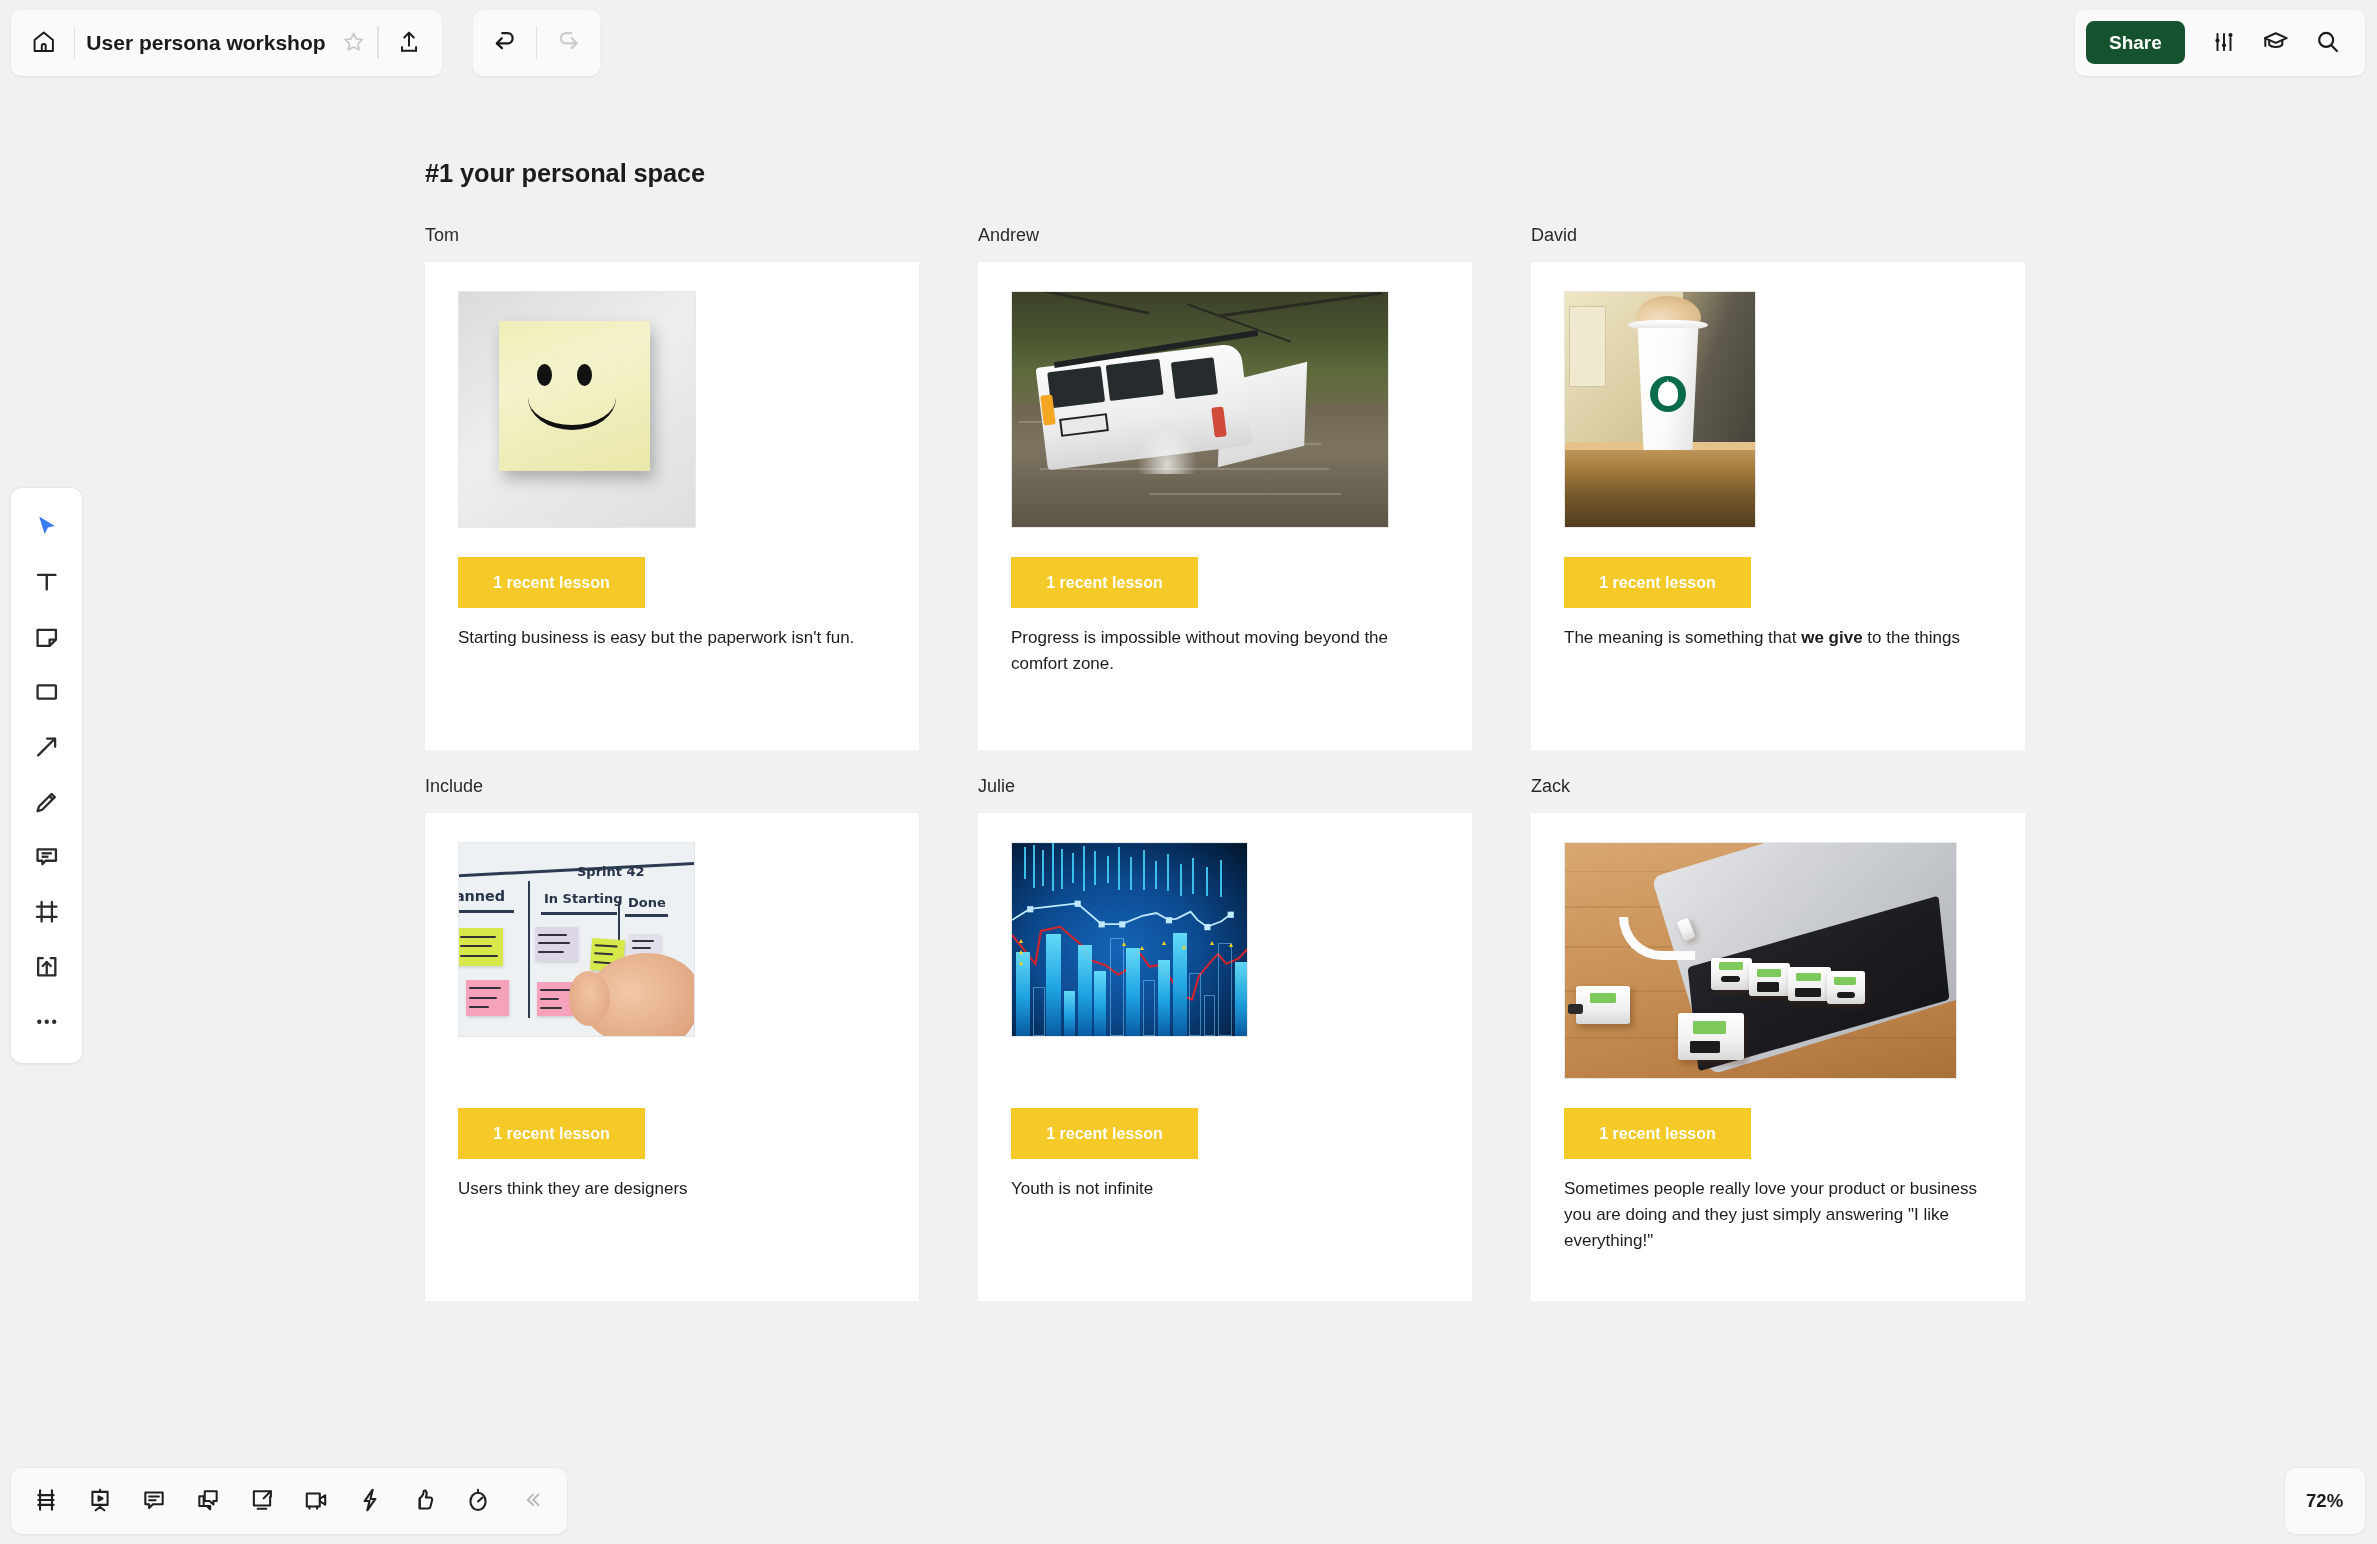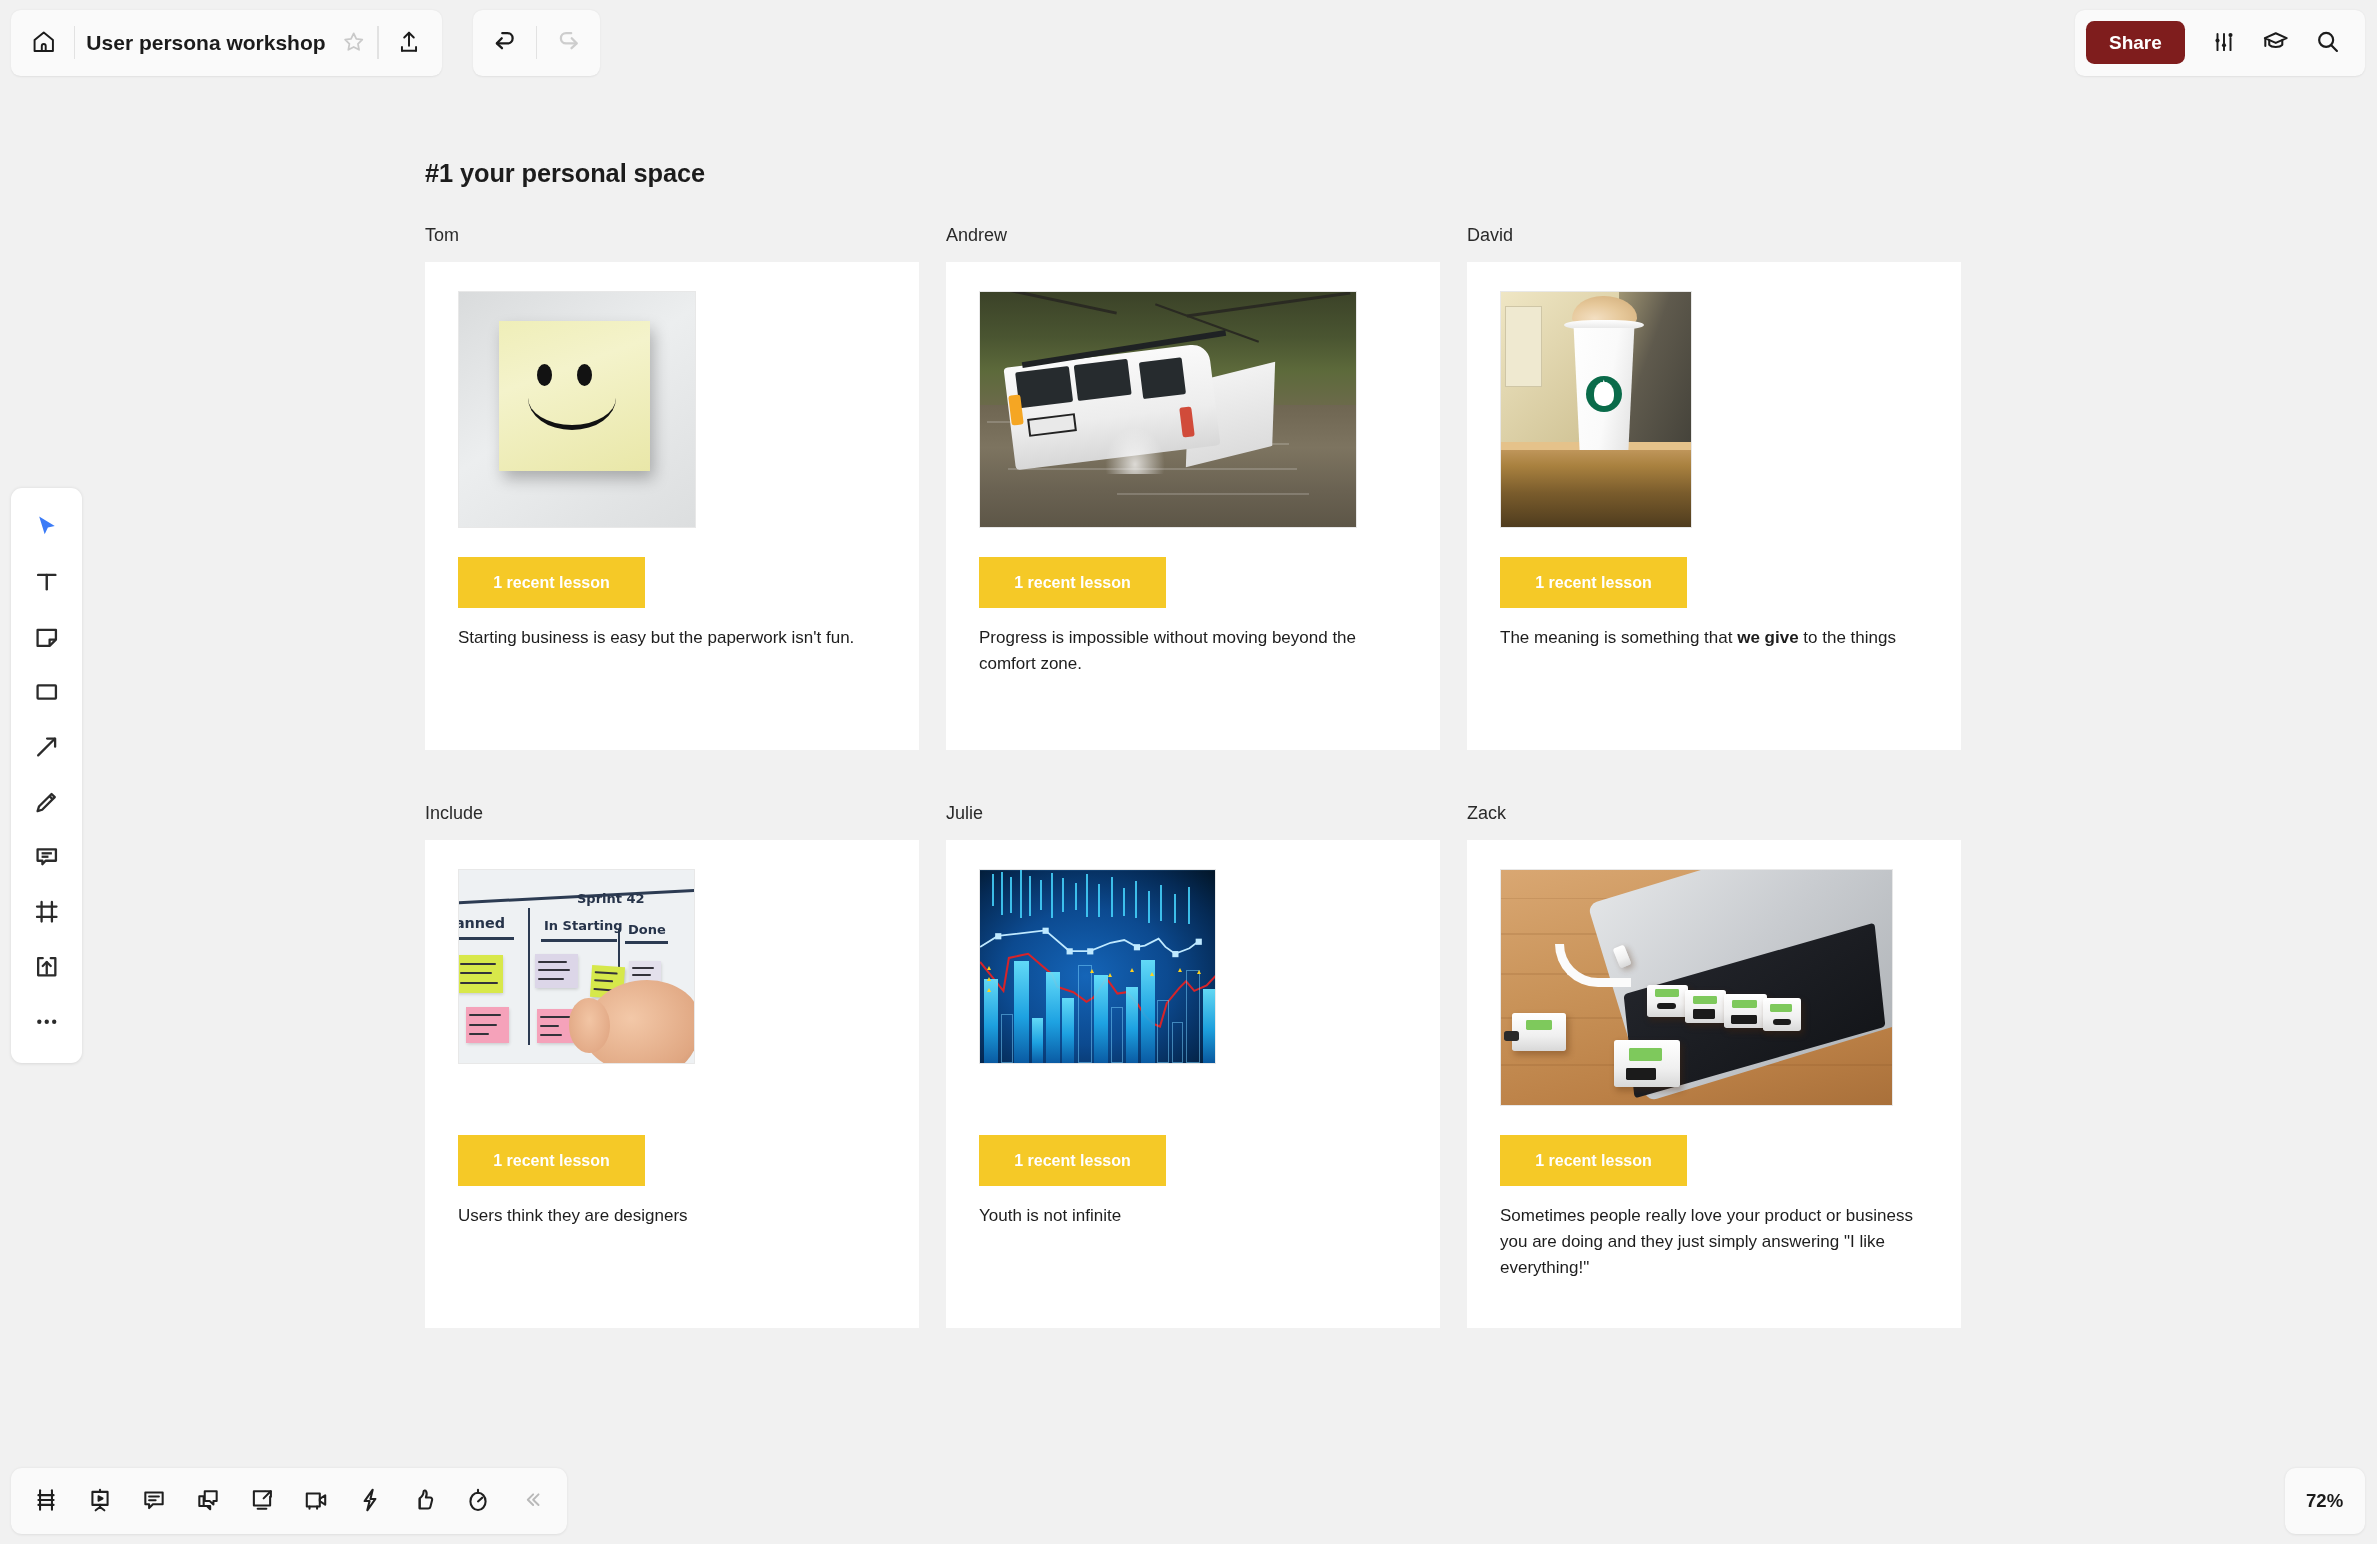--- a/index.html
+++ b/index.html
@@ -27,21 +27,21 @@
     display: flex; align-items: center; justify-content: center;
     width: 52px; height: 52px; border-radius: 6.9px; cursor: pointer;
   }
   .tb-sep { width: 1.4px; height: 33px; background: #e2e2e2; margin: 0 4.1px; }
   .doc-title {
     font-size: 21px; font-weight: bold; color: #1b1b1b;
     padding: 0 9.6px 0 6.9px; white-space: nowrap; cursor: text;
   }
   .star-btn { width: 38px; height: 38px; display:flex; align-items:center; justify-content:center; cursor:pointer; border-radius:5.5px; }
   .share-btn {
-    background: #7f1d1d; color: #fff; font-size: 19px; font-weight: bold;
+    background: #14532d; color: #fff; font-size: 19px; font-weight: bold;
     border: none; border-radius: 8.2px; padding: 0 23.4px; height: 43px;
     cursor: pointer; margin-right: 12.4px; font-family: "Liberation Sans", sans-serif;
   }
 
   
   .left-toolbar {
     position: absolute; left: 11px; top: 488px;
     width: 71px; background: #ffffff; border-radius: 11px;
     padding: 12.4px 0 12.4px 0;
     box-shadow: 0 0.7px 3.4px rgba(0,0,0,0.10);
@@ -77,21 +77,21 @@
   .board { position: absolute; left: 425px; top: 159px; width: 1622px; }
   .board-title { font-size: 25.4px; font-weight: bold; color: #1c1c1c; letter-spacing: -0.1px; }
   .bullets { margin-top: 29px; list-style: none; }
   .bullets li {
     font-size: 18px; color: #1f1f1f; line-height: 26px; position: relative; padding-left: 20.6px;
   }
   .bullets li::before {
     content: "•"; position: absolute; left: 5.5px; top: -1.4px; font-size: 18px; color: #1f1f1f;
   }
 
-  .grid { margin-top: 37px; display: grid; grid-template-columns: repeat(3, 494px); column-gap: 59px; row-gap: 0px; gap: 27px; }
+  .grid { margin-top: 37px; display: grid; grid-template-columns: repeat(3, 494px); column-gap: 59px; row-gap: 0px; }
   .person-name {
     font-size: 18px; color: #2a2a2a; margin-bottom: 13.7px; height: 23.4px; cursor: text;
   }
   .row2 .person-name { margin-top: 26px; }
   .card {
     background: #ffffff; width: 494px; padding: 29px 33px 0 33px;
     display: flex; flex-direction: column;
   }
   .card-r1 { height: 488px; }
   .card-r2 { height: 488px; }

